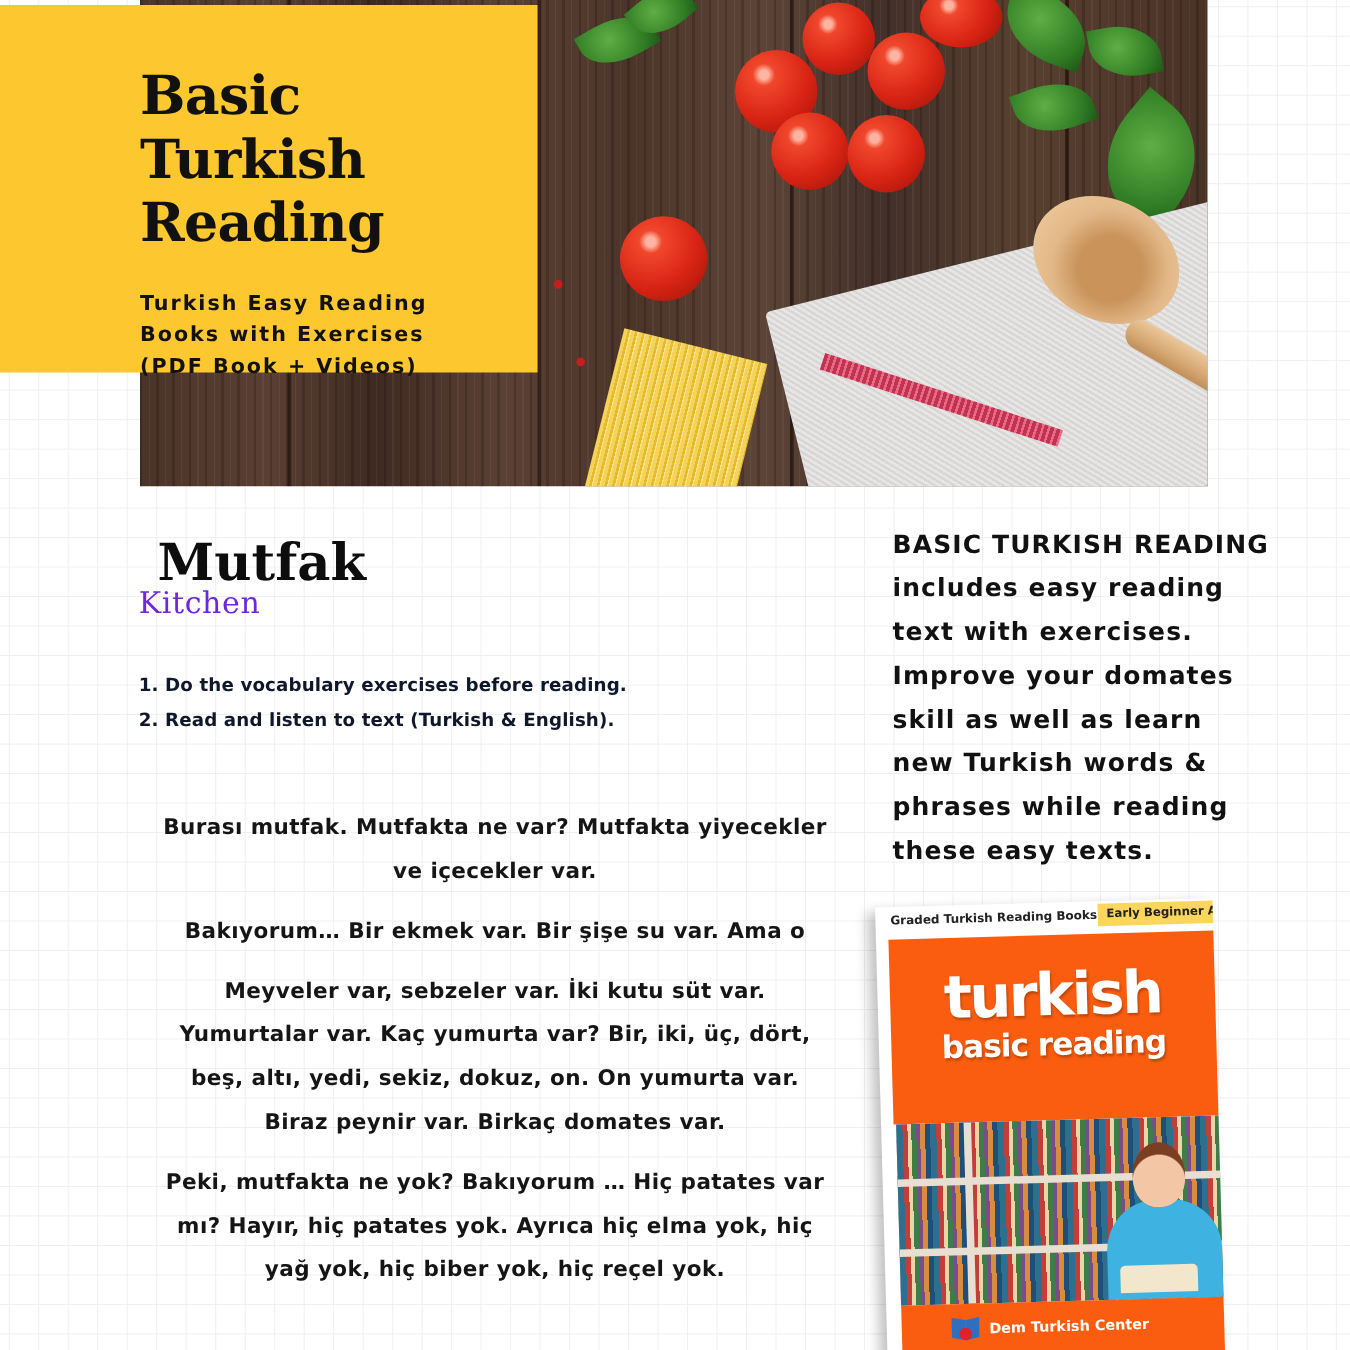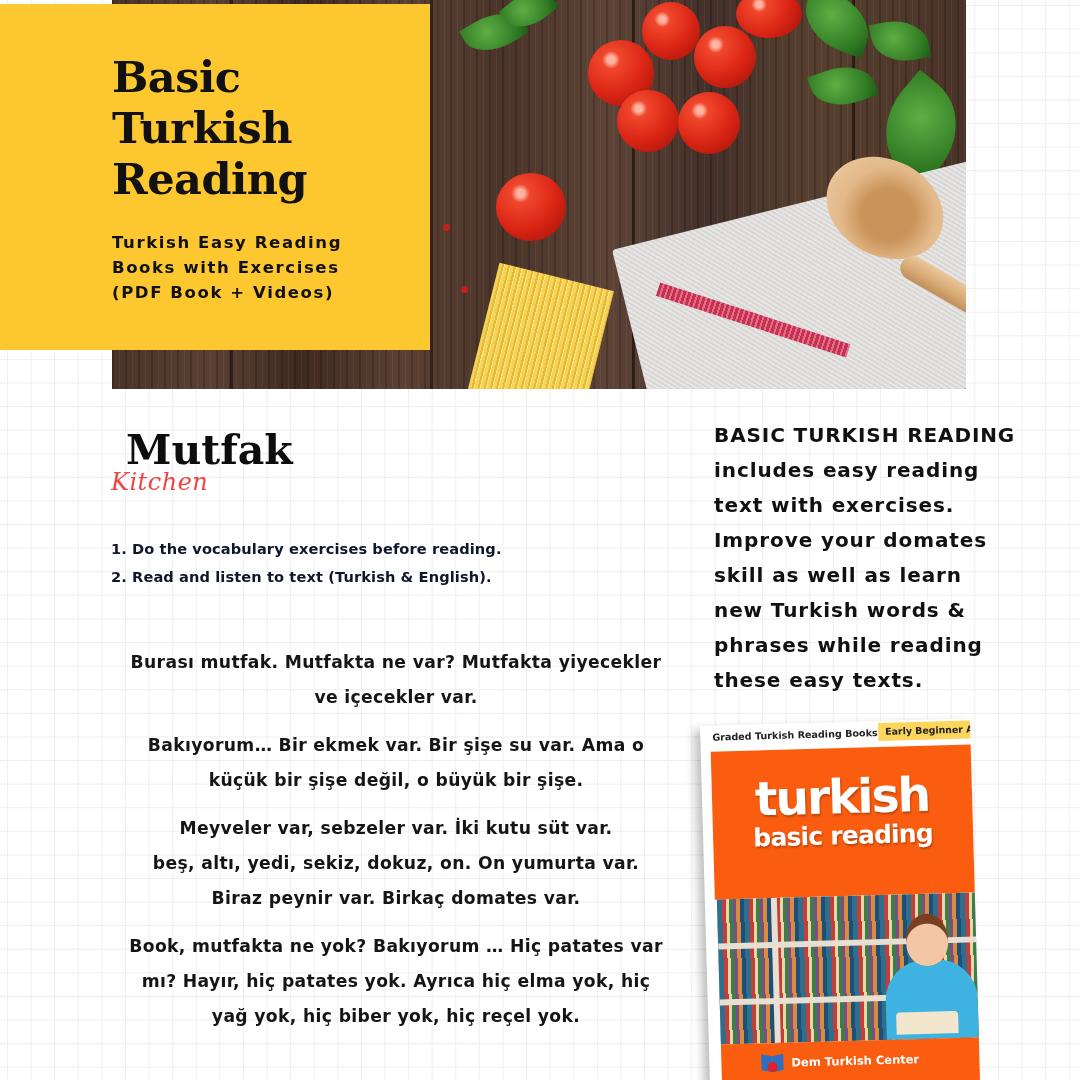--- a/index.html
+++ b/index.html
@@ -35,42 +35,42 @@
   .towel { position:absolute; left:500px; top:250px; width:420px; height:220px;
     transform:rotate(-14deg); transform-origin:left top;
     background:repeating-linear-gradient(45deg, #e8e6e4 0 2px, #d9d7d5 2px 4px); border-radius:4px; }
   .towel-stripe { position:absolute; left:20px; top:95px; width:200px; height:14px;
     background:repeating-linear-gradient(90deg, #c43252 0 3px, #e56b86 3px 5px); transform:rotate(32deg); }
   .pasta { position:absolute; left:370px; top:275px; width:118px; height:130px; transform:rotate(14deg);
     background:repeating-linear-gradient(90deg, #f4d35b 0 3px, #e8b92c 3px 5px, #fbe38a 5px 6px); }
   .pepper { position:absolute; width:7px; height:7px; border-radius:50%; background:#c41e1e; }
 
   
-  .title-card { position:absolute; left:0; top:4px; width:430px; height:346px; background:#fdc72f; }
+  .title-card { position:absolute; left:0; top:4px; width:430px; height:294px; background:#fdc72f; }
   .title-card h1 {
     position:absolute; left:112px; top:48px; margin:0;
     font-family:"DejaVu Serif", serif; font-weight:bold; font-size:43px; line-height:51px; color:#111;
     letter-spacing:-0.5px;
   }
   .title-card h1 span { display:block; }
   .title-card .subtitle {
     position:absolute; left:112px; top:226px; margin:0;
     font-family:"DejaVu Sans", sans-serif; font-weight:bold; font-size:16.5px; line-height:25px;
     letter-spacing:1.6px; color:#111;
   }
   .title-card .subtitle span { display:block; }
 
   
   .lesson-title {
     position:absolute; left:110px; top:408px; margin:16px;
     font-family:"DejaVu Serif", serif; font-weight:bold; font-size:41px; line-height:52px; color:#0d0d0d;
   }
   .lesson-subtitle {
     position:absolute; left:111px; top:464px; margin:0;
-    font-family:"DejaVu Serif", serif; font-style:italic; font-size:24px; line-height:36px; color:#ef4444;
+    font-family:"DejaVu Serif", serif; font-size:24px; line-height:36px; color:#6d28d9;
     letter-spacing:0.5px;
   }
   .steps { position:absolute; left:111px; top:535px; margin:0; padding:0; list-style:none; }
   .steps li { font-weight:bold; font-size:14.6px; line-height:27.7px; color:#0f172a; letter-spacing:0.1px; }
 
   .body-text { position:absolute; left:111px; top:645px; width:570px; }
   .body-text p { margin:0 0 13px 0; font-weight:bold; font-size:17.2px; line-height:35px; color:#151515; letter-spacing:0.35px; }
   .body-text p span { display:block; white-space:nowrap;text-align:center; }
 
   
@@ -166,29 +166,29 @@
   <li>2. Read and listen to text (Turkish &amp; English).</li>
 </ol>
 
 <div class="body-text">
   <p>
     <span>Burası mutfak. Mutfakta ne var? Mutfakta yiyecekler</span>
     <span>ve içecekler var.</span>
   </p>
   <p>
     <span>Bakıyorum… Bir ekmek var. Bir şişe su var. Ama o</span>
-    <span>küçük bir şişe değil, o büyük bir şişe.</span>
   </p>
   <p>
     <span>Meyveler var, sebzeler var. İki kutu süt var.</span>
+    <span>Yumurtalar var. Kaç yumurta var? Bir, iki, üç, dört,</span>
     <span>beş, altı, yedi, sekiz, dokuz, on. On yumurta var.</span>
     <span>Biraz peynir var. Birkaç domates var.</span>
   </p>
   <p>
-    <span>Book, mutfakta ne yok? Bakıyorum … Hiç patates var</span>
+    <span>Peki, mutfakta ne yok? Bakıyorum … Hiç patates var</span>
     <span>mı? Hayır, hiç patates yok. Ayrıca hiç elma yok, hiç</span>
     <span>yağ yok, hiç biber yok, hiç reçel yok.</span>
   </p>
 
 </div>
 
 <div class="promo">
   <span>BASIC TURKISH READING</span>
   <span>includes easy reading</span>
   <span>text with exercises.</span>

